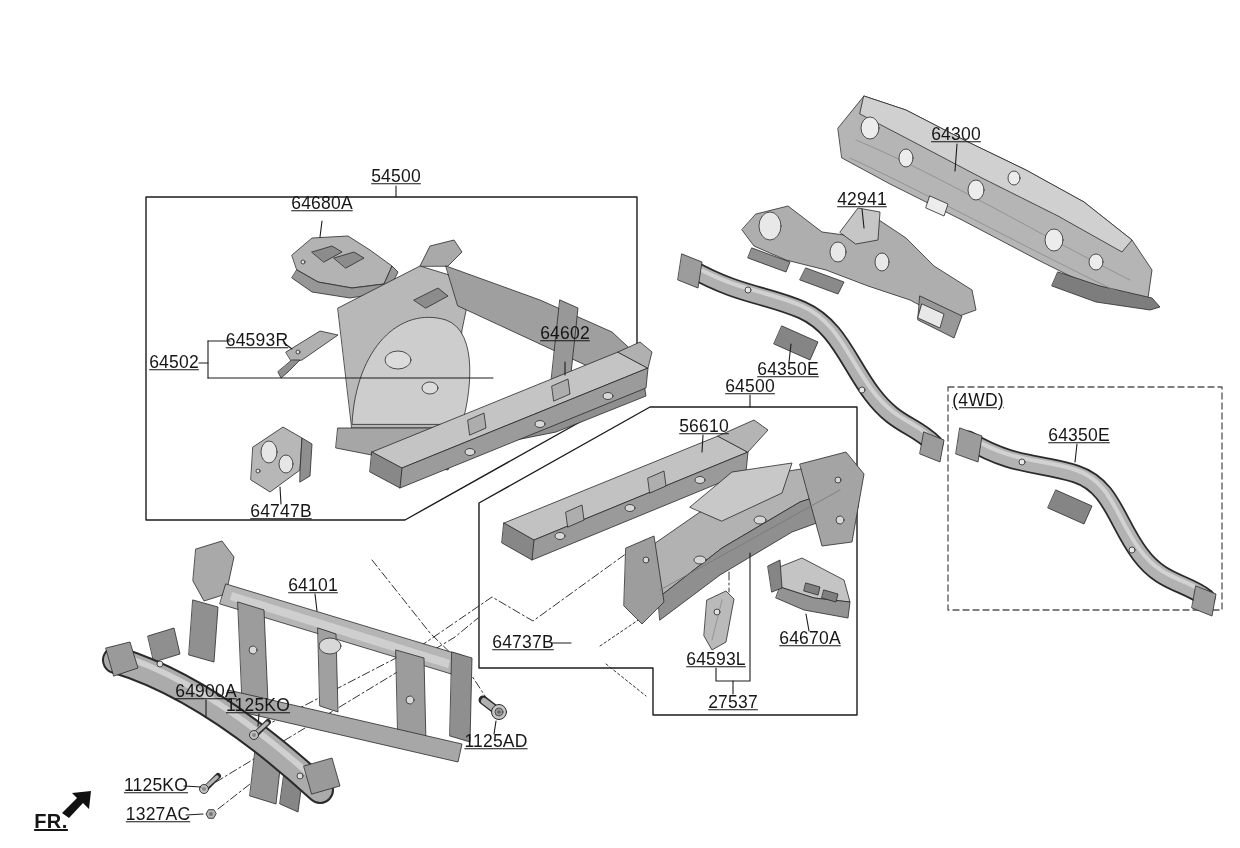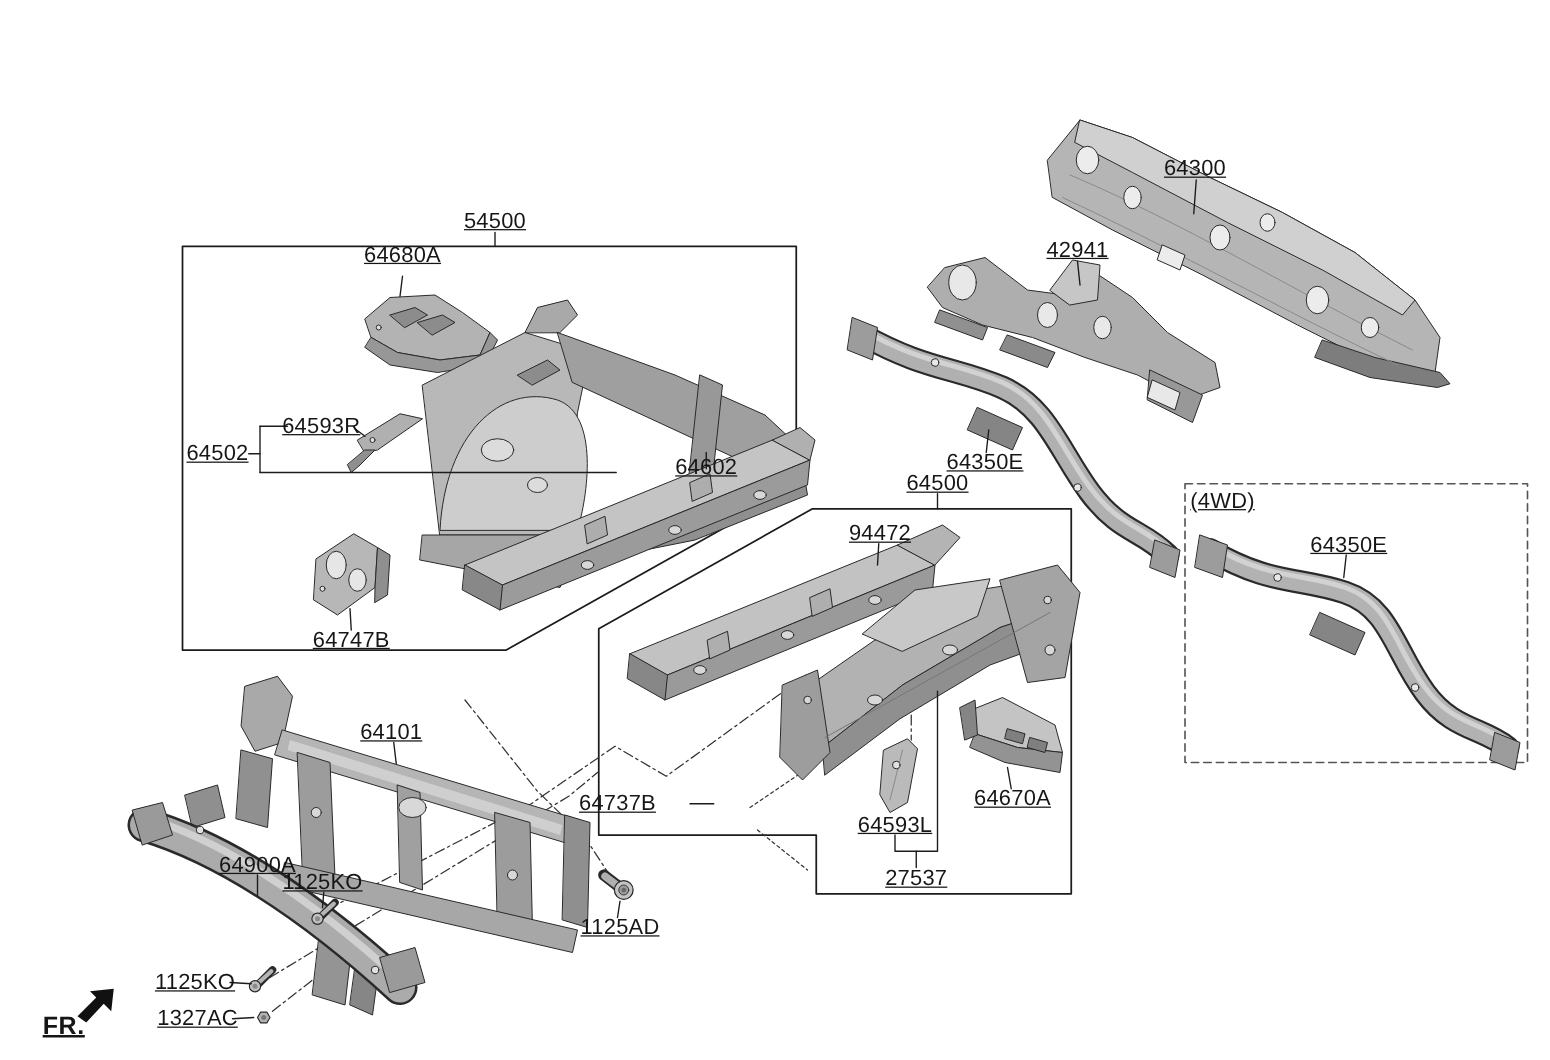--- a/index.html
+++ b/index.html
@@ -271,31 +271,31 @@
 
   <g>
     <polygon points="62,813 77,798 72,793 91,791 89,809 83,803 69,818" fill="#111111"></polygon>
   </g>
 </svg>
 
   <div class="part-label" style="left:396px;top:177px">54500</div>
   <div class="part-label" style="left:322px;top:204px">64680A</div>
   <div class="part-label" style="left:257px;top:341px">64593R</div>
   <div class="part-label" style="left:174px;top:363px">64502</div>
-  <div class="part-label" style="left:565px;top:374px">64602</div>
+  <div class="part-label" style="left:565px;top:334px">64602</div>
   <div class="part-label" style="left:281px;top:512px">64747B</div>
   <div class="part-label" style="left:956px;top:135px">64300</div>
   <div class="part-label" style="left:862px;top:200px">42941</div>
   <div class="part-label" style="left:788px;top:370px">64350E</div>
   <div class="part-label" style="left:750px;top:387px">64500</div>
-  <div class="part-label" style="left:704px;top:427px">94472</div>
+  <div class="part-label" style="left:704px;top:427px">56610</div>
   <div class="part-label" style="left:978px;top:401px">(4WD)</div>
   <div class="part-label" style="left:1079px;top:436px">64350E</div>
   <div class="part-label" style="left:313px;top:586px">64101</div>
-  <div class="part-label" style="left:494px;top:643px">64737B</div>
+  <div class="part-label" style="left:523px;top:643px">64737B</div>
   <div class="part-label" style="left:716px;top:660px">64593L</div>
   <div class="part-label" style="left:733px;top:703px">27537</div>
   <div class="part-label" style="left:810px;top:639px">64670A</div>
   <div class="part-label" style="left:206px;top:692px">64900A</div>
   <div class="part-label" style="left:258px;top:706px">1125KO</div>
   <div class="part-label" style="left:496px;top:742px">1125AD</div>
   <div class="part-label" style="left:156px;top:786px">1125KO</div>
   <div class="part-label" style="left:158px;top:815px">1327AC</div>
   <div class="part-label fr-label" style="left:51px;top:821px">FR.</div>
 

